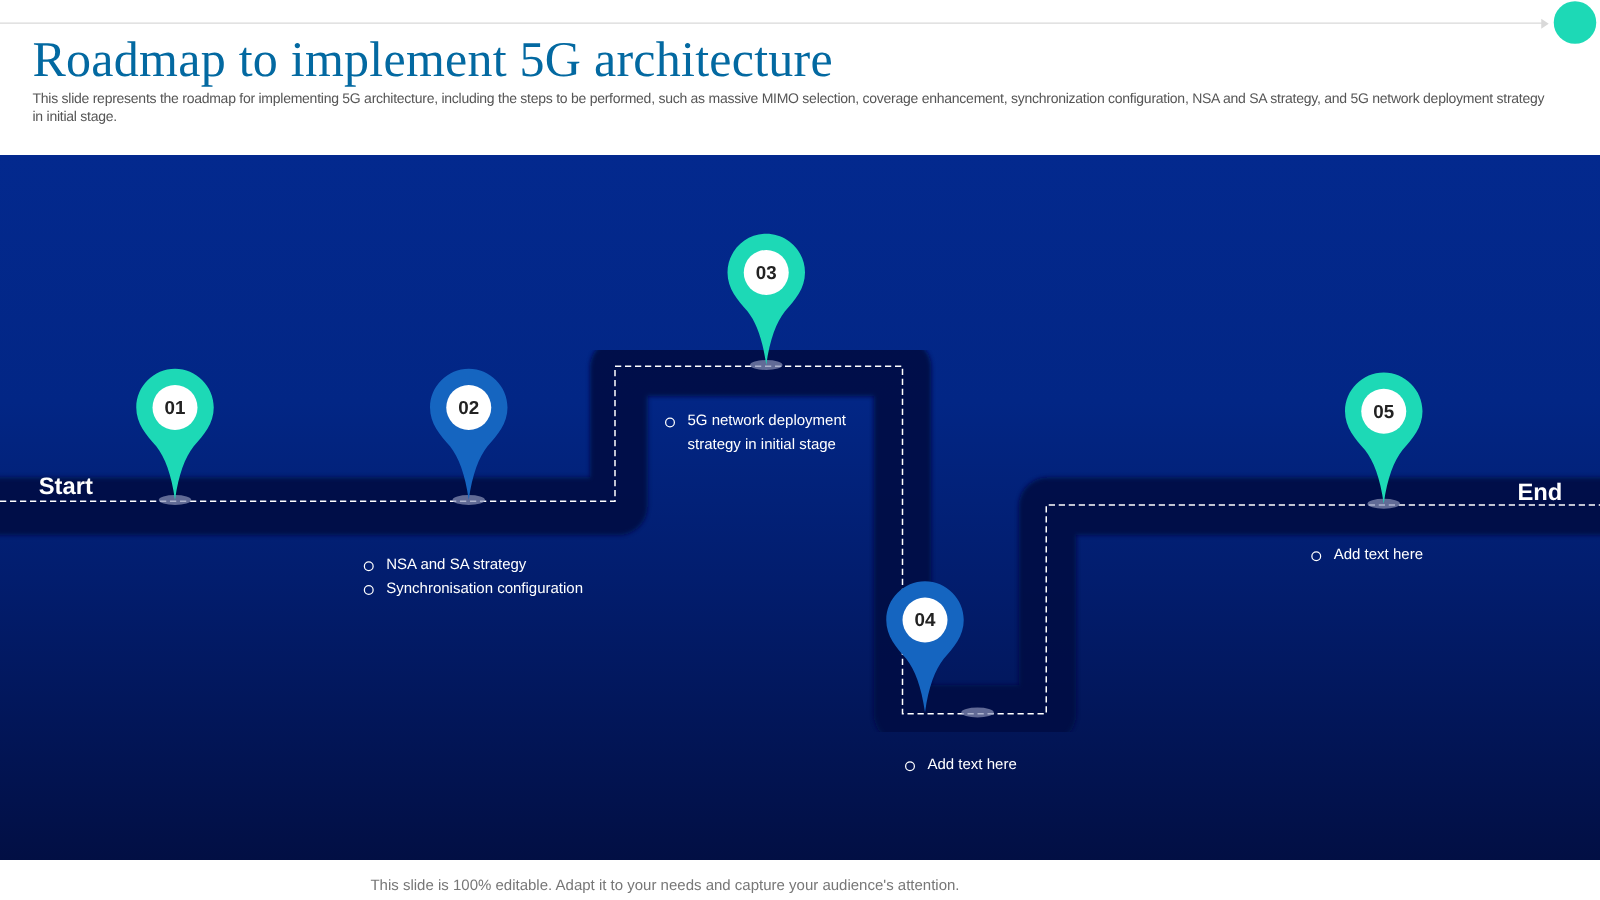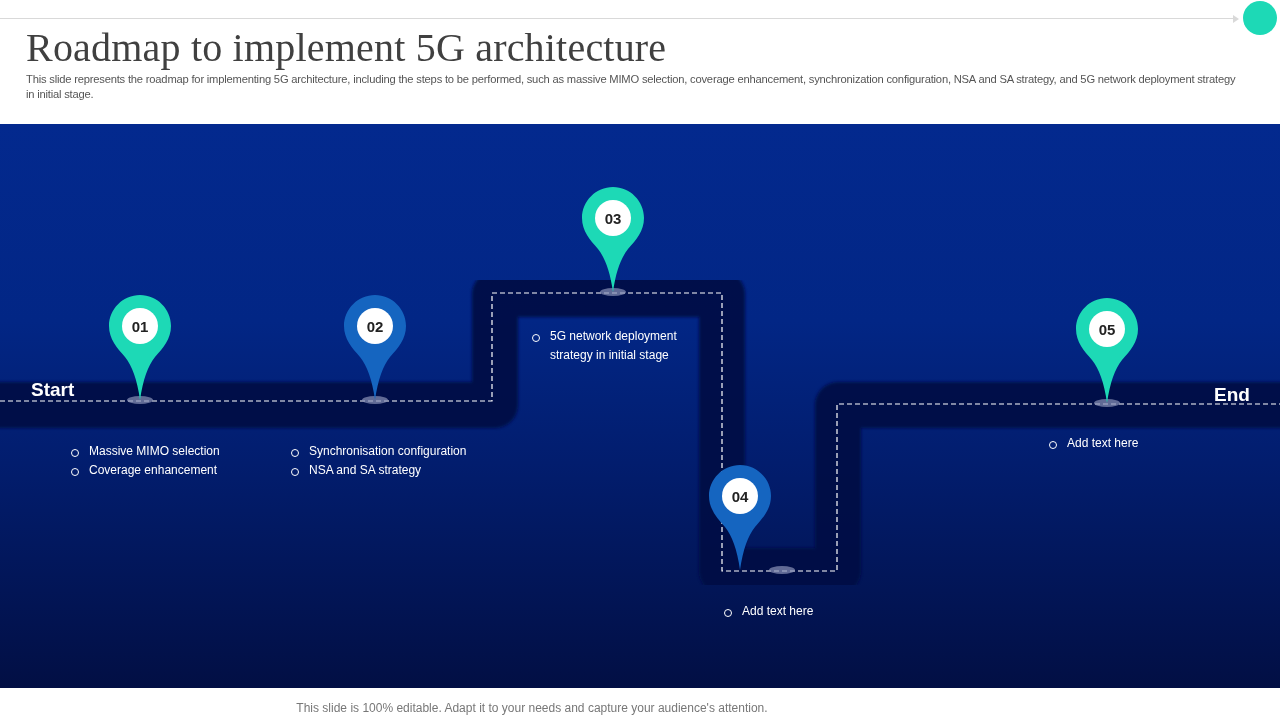--- a/index.html
+++ b/index.html
@@ -1,21 +1,21 @@
 <!DOCTYPE html>
 <html><head>
 <meta charset="utf-8">
 <style>
   html, body { margin: 0; padding: 0; }
   body { width: 1280px; height: 720px; position: relative; overflow: hidden; background: #ffffff; font-family: "Liberation Sans", sans-serif; }
   .header { position: absolute; left: 0; top: 0; width: 1280px; height: 124px; background: #fff; }
   .top-line { position: absolute; left: 0; top: 18px; width: 1236px; height: 1px; background: #d9d9d9; }
   .top-arrow { position: absolute; left: 1233px; top: 15px; width: 0; height: 0; border-top: 4px solid transparent; border-bottom: 4px solid transparent; border-left: 6px solid #d9d9d9; }
   .top-dot { position: absolute; left: 1243px; top: 1px; width: 34px; height: 34px; border-radius: 50%; background: #1dd9b6; }
-  .title { position: absolute; left: 26px; top: 24px; font-family: "Liberation Serif", serif; font-size: 40px; color: #404040; letter-spacing: 0.2px; white-space: nowrap; }
+  .title { position: absolute; left: 26px; top: 24px; font-family: "Liberation Serif", serif; font-size: 40px; color: #0369a1; letter-spacing: 0.2px; white-space: nowrap; }
   .subtitle { position: absolute; left: 26px; top: 72px; width: 1220px; font-size: 11.2px; line-height: 14.5px; color: #555; letter-spacing: -0.2px; }
   .panel { position: absolute; left: 0; top: 124px; width: 1280px; height: 564px; background: linear-gradient(180deg, #03298e 0%, #022685 35%, #021d6e 60%, #020f44 100%); overflow: hidden; }
   .footer { position: absolute; left: 0; top: 701px; width: 1064px; text-align: center; font-size: 12px; color: #777; }
   svg.road { position: absolute; left: 0; top: 0; }
   .label { position: absolute; color: #fff; font-weight: bold; font-size: 19px; margin-top: 28px; }
   .pin { position: absolute; width: 64px; height: 112px; }
   .pin .num { position: absolute; left: 14px; top: 14px; width: 36px; height: 36px; border-radius: 50%; background: #fff; color: #222; font-weight: bold; font-size: 15px; display: flex; align-items: center; justify-content: center; }
   .bullets { position: absolute; color: #fff; font-size: 12px; line-height: 19px; margin: 0; padding: 0; list-style: none; }
   .bullets li { position: relative; padding-left: 20px; }
   .bullets li::before { content: ""; position: absolute; left: 2px; top: 7px; width: 6px; height: 6px; border: 1px solid #fff; border-radius: 50%; }
@@ -81,27 +81,23 @@
     <div class="num">04</div>
   </div>
 
   <div class="pin" style="left:1075px; top:173px;">
     <svg width="64" height="112" viewBox="0 0 64 112">
       <path d="M32 1 C15 1 1 15 1 32 C1 45 9 54 17 63 C24 72 29 85 32 106 C35 85 40 72 47 63 C55 54 63 45 63 32 C63 15 49 1 32 1 Z" fill="#1dd9b6"></path>
     </svg>
     <div class="num">05</div>
   </div>
 
-  <ul class="bullets" style="left:69px; top:318px; width:160px;">
-    <li>Massive MIMO selection</li>
-    <li>Coverage enhancement</li>
-  </ul>
   <ul class="bullets" style="left:289px; top:318px; width:200px;">
+    <li>NSA and SA strategy</li>
     <li>Synchronisation configuration</li>
-    <li>NSA and SA strategy</li>
   </ul>
   <ul class="bullets" style="left:530px; top:203px; width:170px;">
     <li>5G network deployment strategy in initial stage</li>
   </ul>
   <ul class="bullets" style="left:722px; top:478px; width:180px;">
     <li>Add text here</li>
   </ul>
   <ul class="bullets" style="left:1047px; top:310px; width:180px;">
     <li>Add text here</li>
   </ul>

